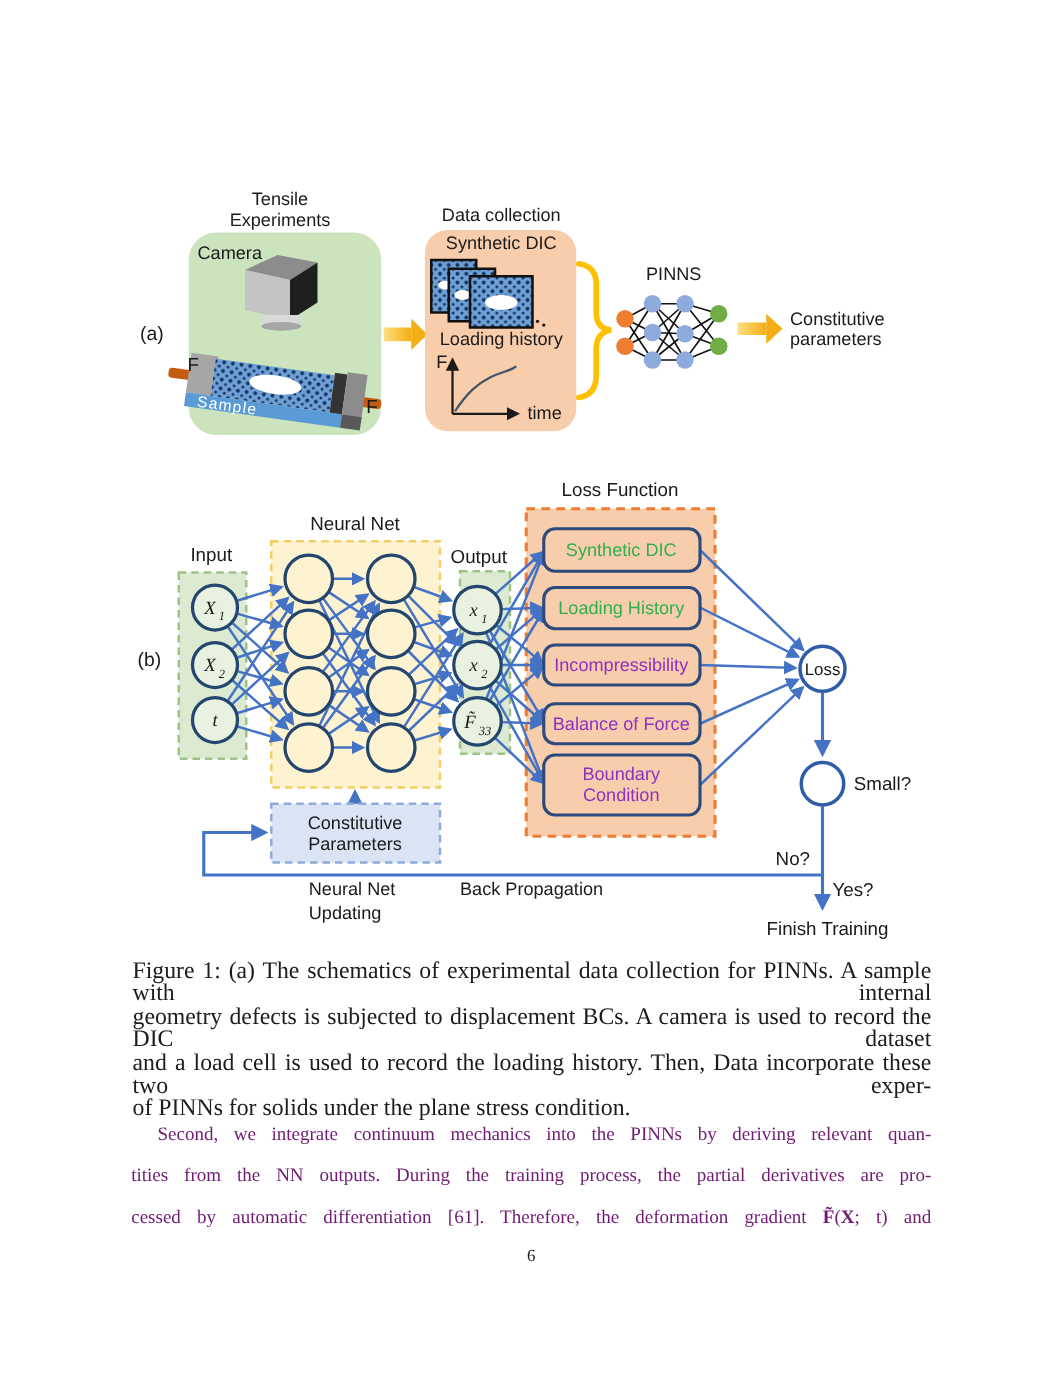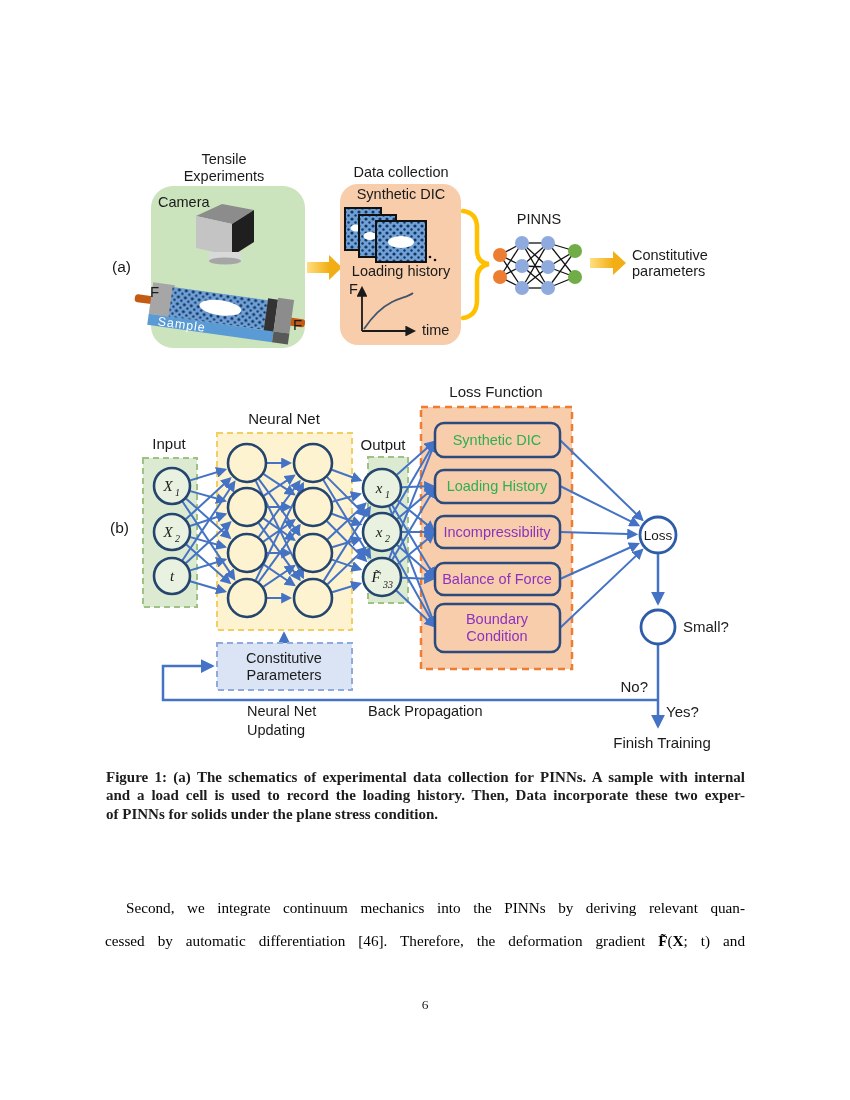--- a/index.html
+++ b/index.html
@@ -10,24 +10,24 @@
   .slab15{font-size:15px;}
   .panel-label{font-size:15.5px;}
   .node-math{font-family:"Liberation Serif",serif;font-style:italic;font-size:15px;}
   .node-sub{font-family:"Liberation Serif",serif;font-style:italic;font-size:10px;}
   .loss-term-text{font-size:14.5px;}
   .green-label{fill:#2eb050;}
   .purple-label{fill:#8d32c0;}
   .loss-circle-text{font-size:13.5px;}
   .sample-text{font-size:12.5px;fill:#ffffff;letter-spacing:1px;}
   .caption{position:absolute;left:106px;top:768px;width:639px;color:#1c1c1c;
-           font-family:"Liberation Serif",serif;font-size:15px;line-height:18.4px;font-weight:bold;}
+           font-family:"Liberation Serif",serif;font-size:19px;line-height:18.4px;}
   .cap-line{text-align:justify;text-align-last:justify;}
   .cap-line.last{text-align:right;text-align-last:left;}
-  .bodytext{position:absolute;left:105px;top:891px;width:640px;color:#000000;
+  .bodytext{position:absolute;left:105px;top:891px;width:640px;color:#701a75;
             font-family:"Liberation Serif",serif;font-size:15.2px;line-height:33px;}
   .b-line{text-align:justify;text-align-last:justify;}
   .b-line.indent{text-indent:21px;}
   .mb{font-weight:bold;}
   .pageno{position:absolute;left:0;top:997px;width:850px;text-align:center;color:#1c1c1c;
           font-family:"Liberation Serif",serif;font-size:13.5px;}
 </style>
 </head>
 <body>
 
@@ -308,24 +308,26 @@
     <text class="slab" x="284" y="680" text-anchor="middle">Parameters</text>
 
     <text class="slab" x="247" y="716">Neural Net</text>
     <text class="slab" x="247" y="735">Updating</text>
     <text class="slab" x="368" y="716">Back Propagation</text>
   </g>
 </svg>
 
 <div class="caption">
   <div class="cap-line">Figure 1: (a) The schematics of experimental data collection for PINNs. A sample with internal</div>
+  <div class="cap-line">geometry defects is subjected to displacement BCs. A camera is used to record the DIC dataset</div>
   <div class="cap-line">and a load cell is used to record the loading history. Then, Data incorporate these two exper-</div>
   <div class="cap-line last">of PINNs for solids under the plane stress condition.</div>
 </div>
 
 <div class="bodytext">
   <div class="b-line indent">Second, we integrate continuum mechanics into the PINNs by deriving relevant quan-</div>
-  <div class="b-line"><span>cessed by automatic differentiation [46]. Therefore, the deformation gradient </span><span class="mb">F̃</span><span>(</span><span class="mb">X</span><span>; t) and</span></div>
+  <div class="b-line">tities from the NN outputs. During the training process, the partial derivatives are pro-</div>
+  <div class="b-line"><span>cessed by automatic differentiation [61]. Therefore, the deformation gradient </span><span class="mb">F̃</span><span>(</span><span class="mb">X</span><span>; t) and</span></div>
 </div>
 
 <div class="pageno">6</div>
 
 </div>
 
 </body></html>

